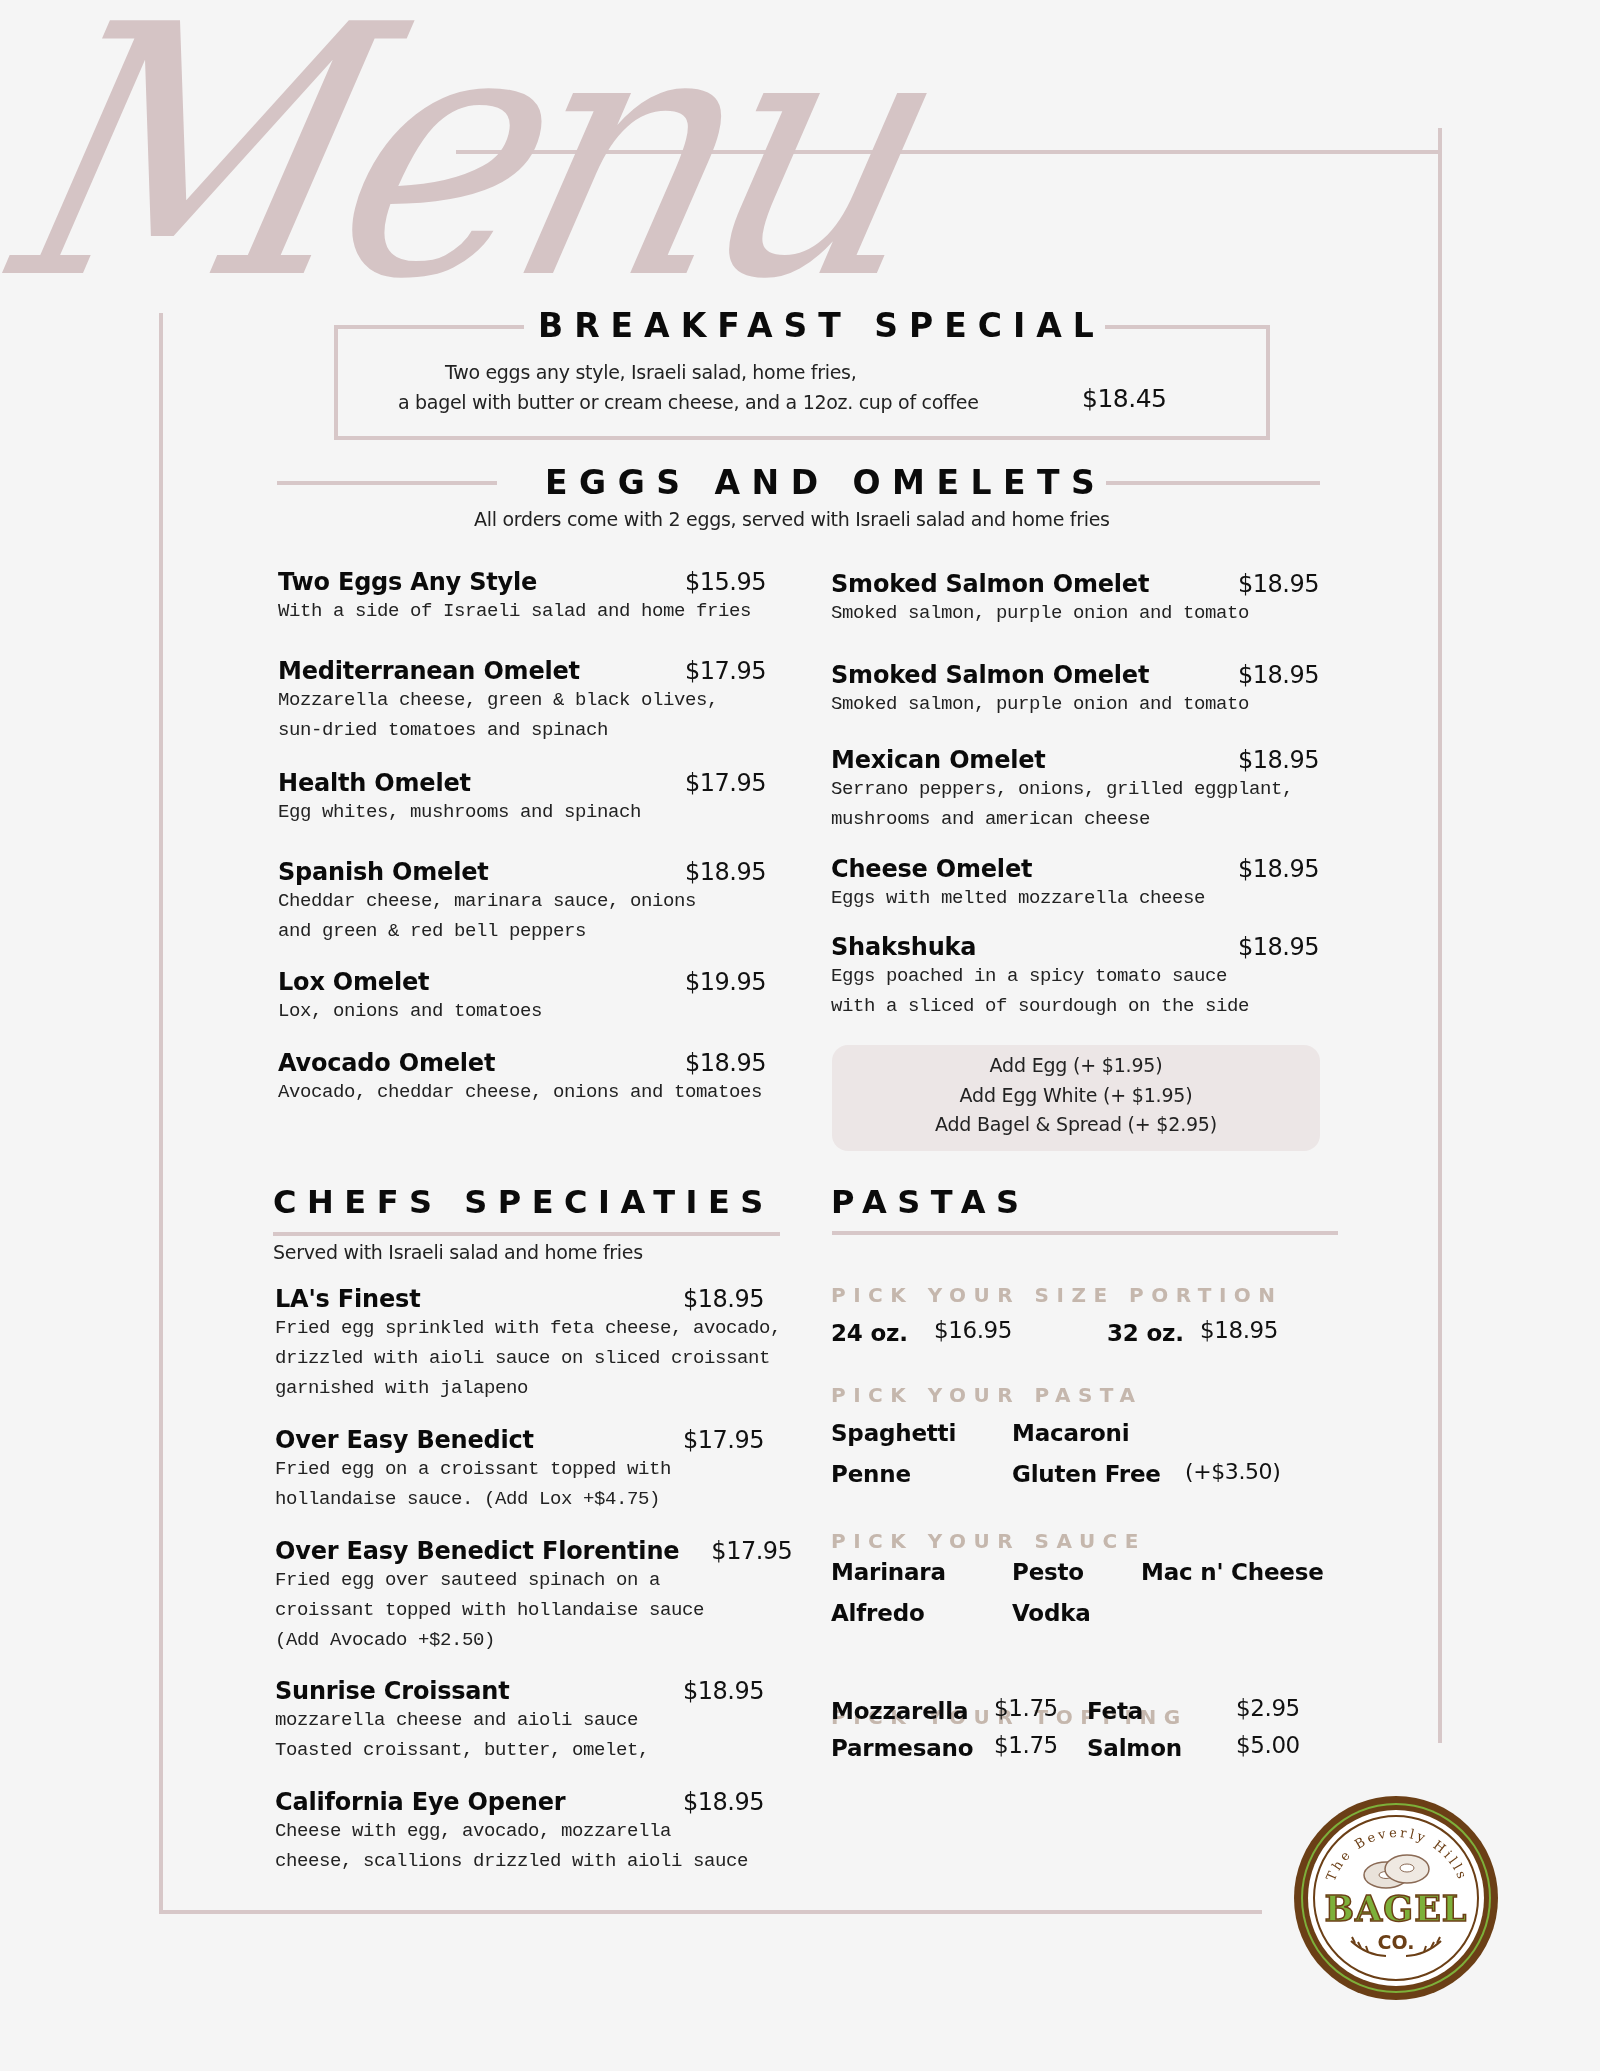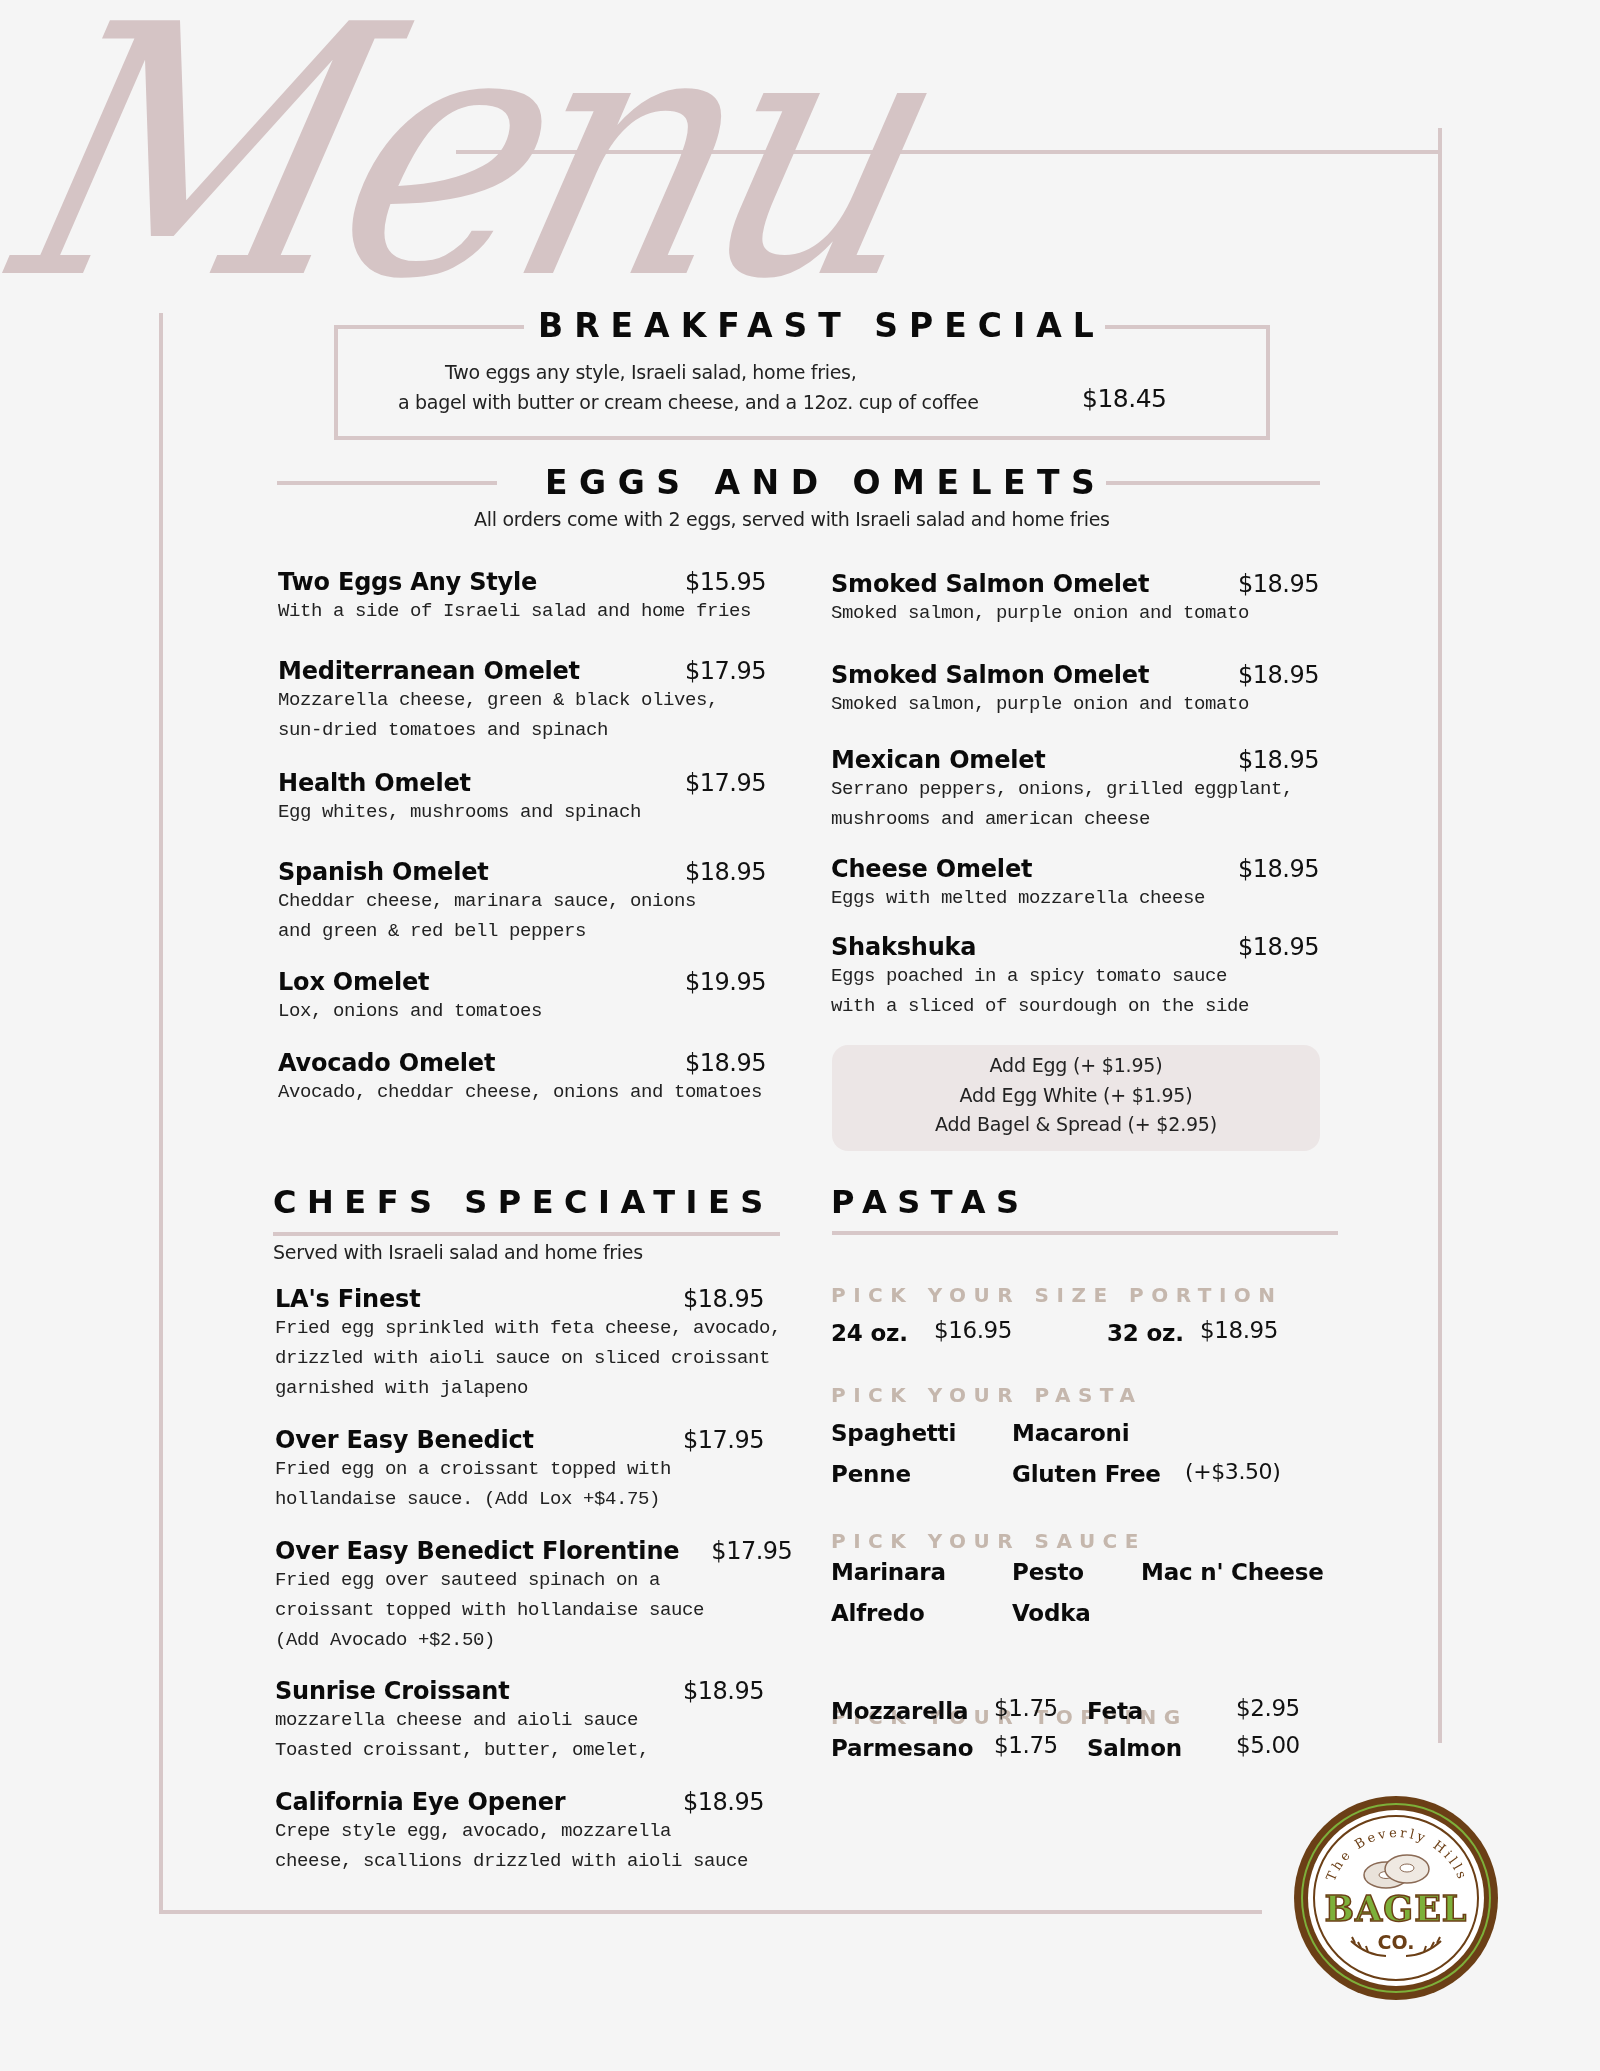--- a/index.html
+++ b/index.html
@@ -232,21 +232,21 @@
       <span>mozzarella cheese and aioli sauce</span>
       <span>Toasted croissant, butter, omelet,</span>
     </div>
 </div>
 <div class="item" style="left:275px;top:1788px;width:489px;">
   <div class="row">
       <span class="name">California Eye Opener</span>
       <span class="price">$18.95</span>
     </div>
   <div class="desc">
-      <span>Crepe style egg, avocado, mozzarella</span>
+      <span>Cheese with egg, avocado, mozzarella</span>
       <span>cheese, scallions drizzled with aioli sauce</span>
     </div>
 </div>
 
 <div class="sec-title" style="left:831px;top:1183px;font-size:32px;letter-spacing:10.5px;background:transparent;">PASTAS</div>
 <div class="line" style="left:832px;top:1231px;width:506px;height:4px;"></div>
 
 <div class="pick-label" style="left:831px;top:1283px;">PICK YOUR SIZE PORTION</div>
 <div class="opt" style="left:831px;top:1320px;">24 oz.</div>
 <div class="optp" style="left:934px;top:1317px;">$16.95</div>

